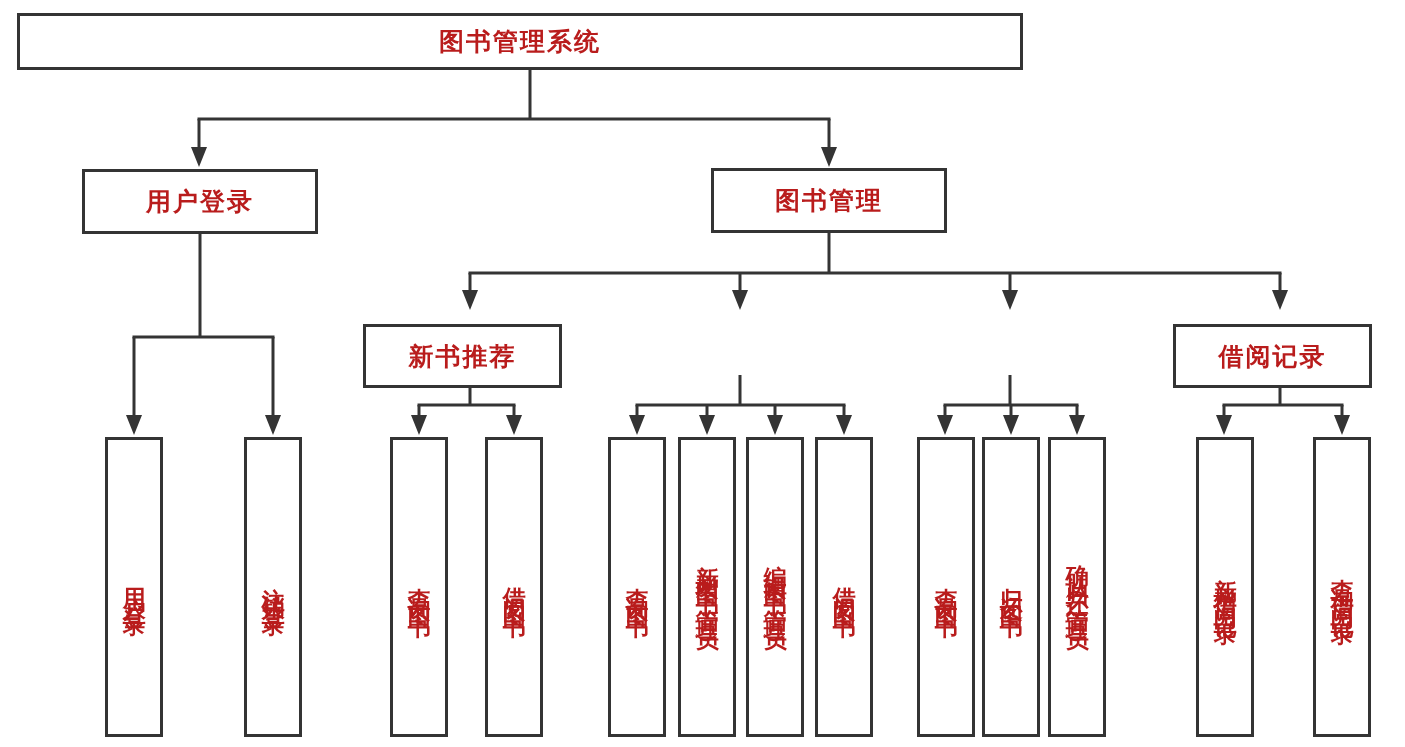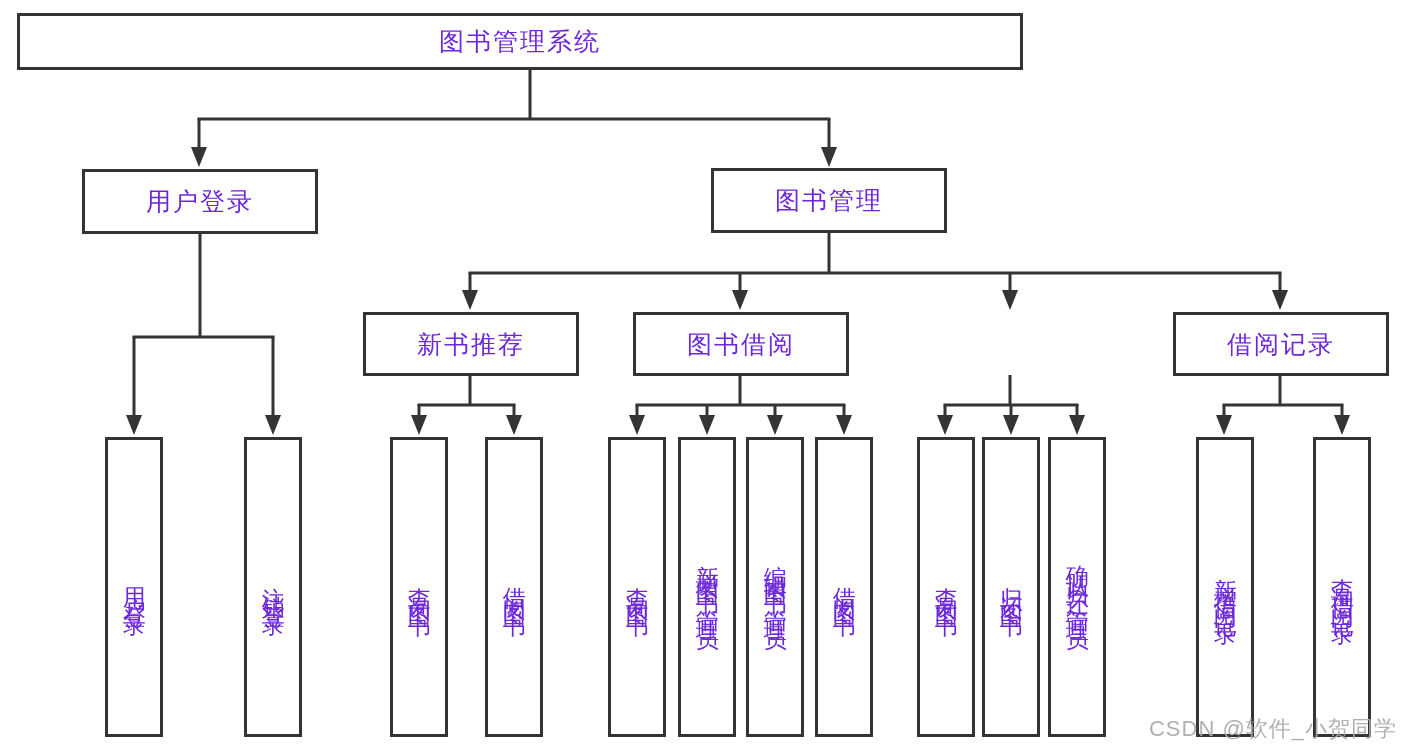--- a/index.html
+++ b/index.html
@@ -5,30 +5,30 @@
   html,body{margin:0;padding:0;background:#ffffff;}
   .canvas{
     position:relative;width:1405px;height:747px;background:#ffffff;
     font-family:"Liberation Sans", sans-serif;color:#404040;overflow:hidden;
   }
   svg.wires{position:absolute;left:0;top:0;width:1405px;height:747px;}
   .node{
     position:absolute;box-sizing:border-box;border:3px solid #343434;
     background:#ffffff;display:flex;align-items:center;justify-content:center;
   }
-  .node .lbl{color:#6d28d9;}
+  .node .lbl{color:#b91c1c;font-weight:bold;}
   .h .lbl{font-size:25px;letter-spacing:2px;white-space:nowrap;}
   .leaf .lbl{
     writing-mode:vertical-rl;text-orientation:mixed;
     font-size:23px;letter-spacing:9px;line-height:1.2;
   }
   .root{left:17px;top:13px;width:1006px;height:57px;}
   .l2a{left:82px;top:169px;width:236px;height:65px;}
   .l2b{left:711px;top:168px;width:236px;height:65px;justify-content:center;}
-  .l3{top:312px;width:216px;height:64px;text-align:right;}
+  .l3{top:324px;width:199px;height:64px;text-align:right;}
   .g0{left:363px;} .g1{left:633px;} .g2{left:903px;} .g3{left:1173px;}
   .leaf{top:437px;width:58px;height:300px;}
   .watermark{
     position:absolute;right:8px;bottom:3px;z-index:5;
     font-size:22px;letter-spacing:1px;white-space:nowrap;
     color:rgba(172,172,172,0.95);
   }
 </style>
 </head>
 <body>
@@ -85,23 +85,20 @@
   <div class="node h l2a">
     <span class="lbl">用户登录</span>
   </div>
   <div class="node h l2b">
     <span class="lbl">图书管理</span>
   </div>
 
   <div class="node h l3 g0">
     <span class="lbl">新书推荐</span>
   </div>
-  <div class="node h l3 g1">
-    <span class="lbl">图书借阅</span>
-  </div>
   <div class="node h l3 g3">
     <span class="lbl">借阅记录</span>
   </div>
 
   <div class="node leaf" style="left:105px;">
     <span class="lbl">用户登录</span>
   </div>
   <div class="node leaf" style="left:244px;">
     <span class="lbl">注销登录</span>
   </div>
@@ -136,14 +133,13 @@
     <span class="lbl">确认归还（管理员）</span>
   </div>
 
   <div class="node leaf" style="left:1196px;">
     <span class="lbl">新增借阅记录</span>
   </div>
   <div class="node leaf" style="left:1313px;">
     <span class="lbl">查询借阅记录</span>
   </div>
 
-  <div class="watermark">CSDN @软件_小贺同学</div>
 </div>
 
 </body></html>

